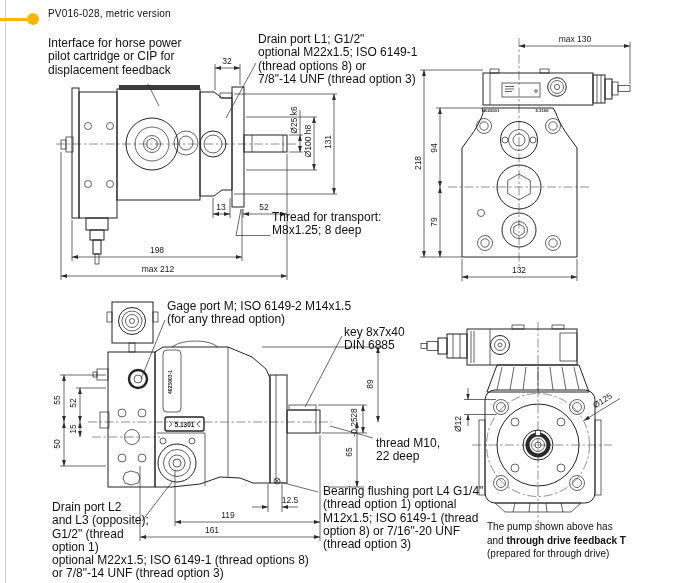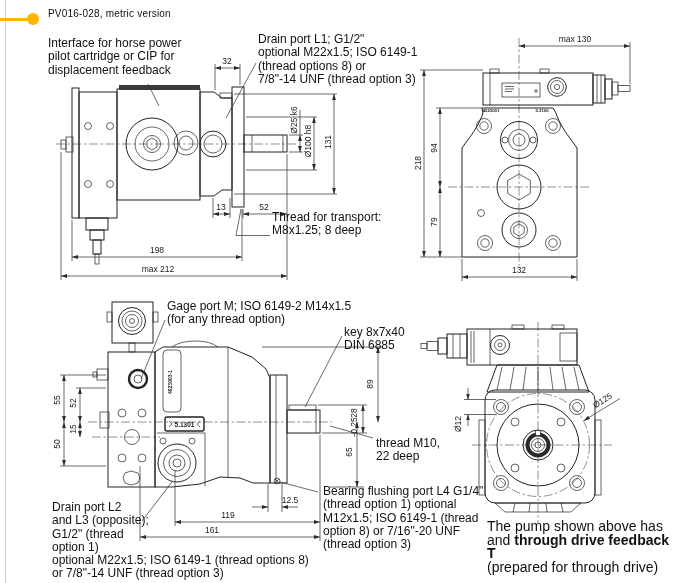--- a/index.html
+++ b/index.html
@@ -3,21 +3,21 @@
 <meta charset="utf-8">
 <style>
   html,body{margin:0;padding:0}
   body{width:680px;height:583px;position:relative;background:#fff;
        font-family:"Liberation Sans",sans-serif;overflow:hidden;color:#111}
   .pageborder{position:absolute;left:5px;top:0;width:1px;height:583px;background:#cfcfcf}
   .accent-line{position:absolute;left:0;top:18px;width:29px;height:2.5px;background:#FFB400}
   .accent-dot{position:absolute;left:27px;top:13px;width:12px;height:12px;border-radius:50%;background:#FFB400}
   .title{position:absolute;left:48px;top:8px;font-size:10px;font-weight:normal;letter-spacing:.2px}
   .note{position:absolute;font-size:12px;line-height:13.3px;white-space:pre-line;color:#111}
-  .caption{position:absolute;font-size:14px;line-height:13.5px;color:#111}
+  .caption{position:absolute;font-size:10px;line-height:13.5px;color:#111}
   .caption b{font-weight:bold}
   svg{position:absolute;left:0;top:0}
   svg text{font-family:"Liberation Sans",sans-serif;fill:#1a1a1a;font-size:8.5px}
   .ol{stroke:#232323;stroke-width:1;fill:none}
   .olt{stroke:#232323;stroke-width:.7;fill:none}
   .dl{stroke:#2b2b2b;stroke-width:.7;fill:none}
   .cl{stroke:#555;stroke-width:.65;fill:none;stroke-dasharray:9 2.5 2.5 2.5}
   .rot{font-size:8.5px}
   .tiny{font-size:4.3px;font-weight:bold}
   .plate{font-size:6.5px;font-weight:bold}

